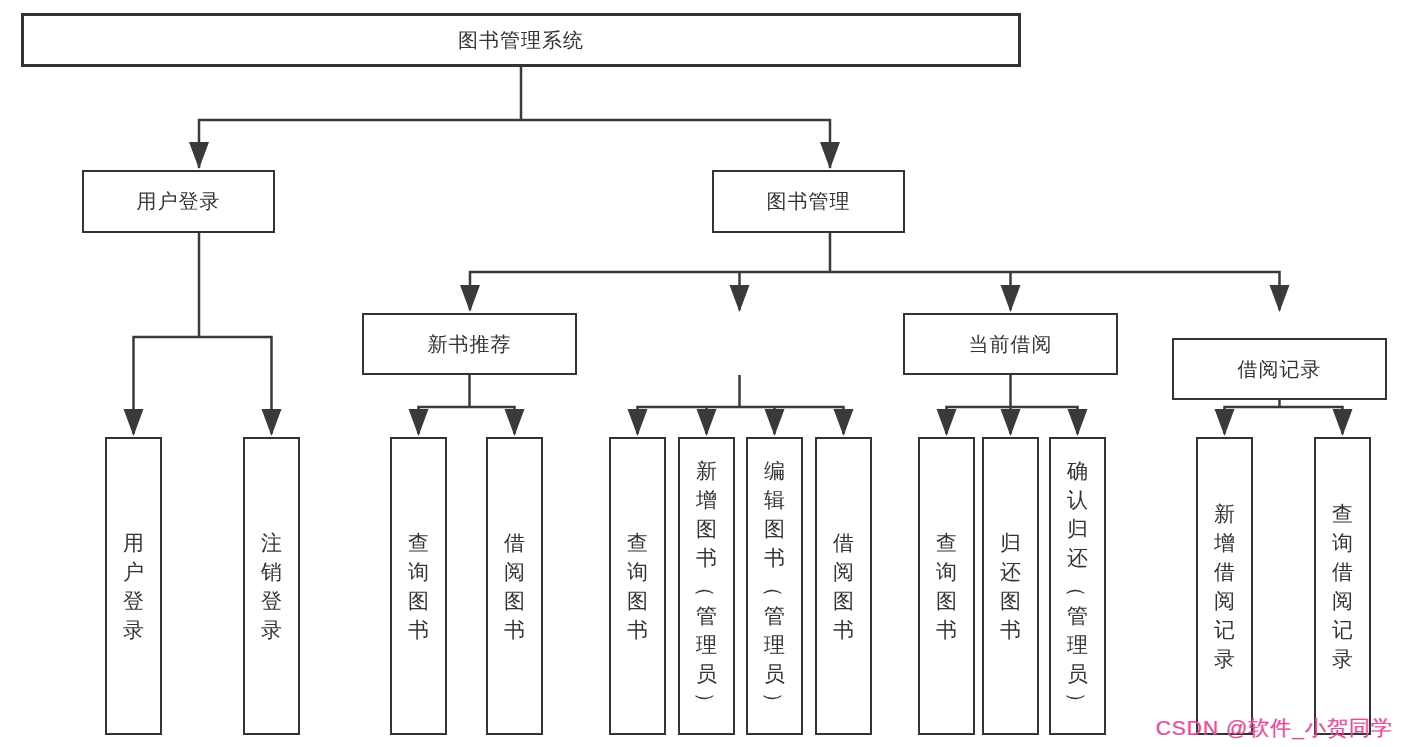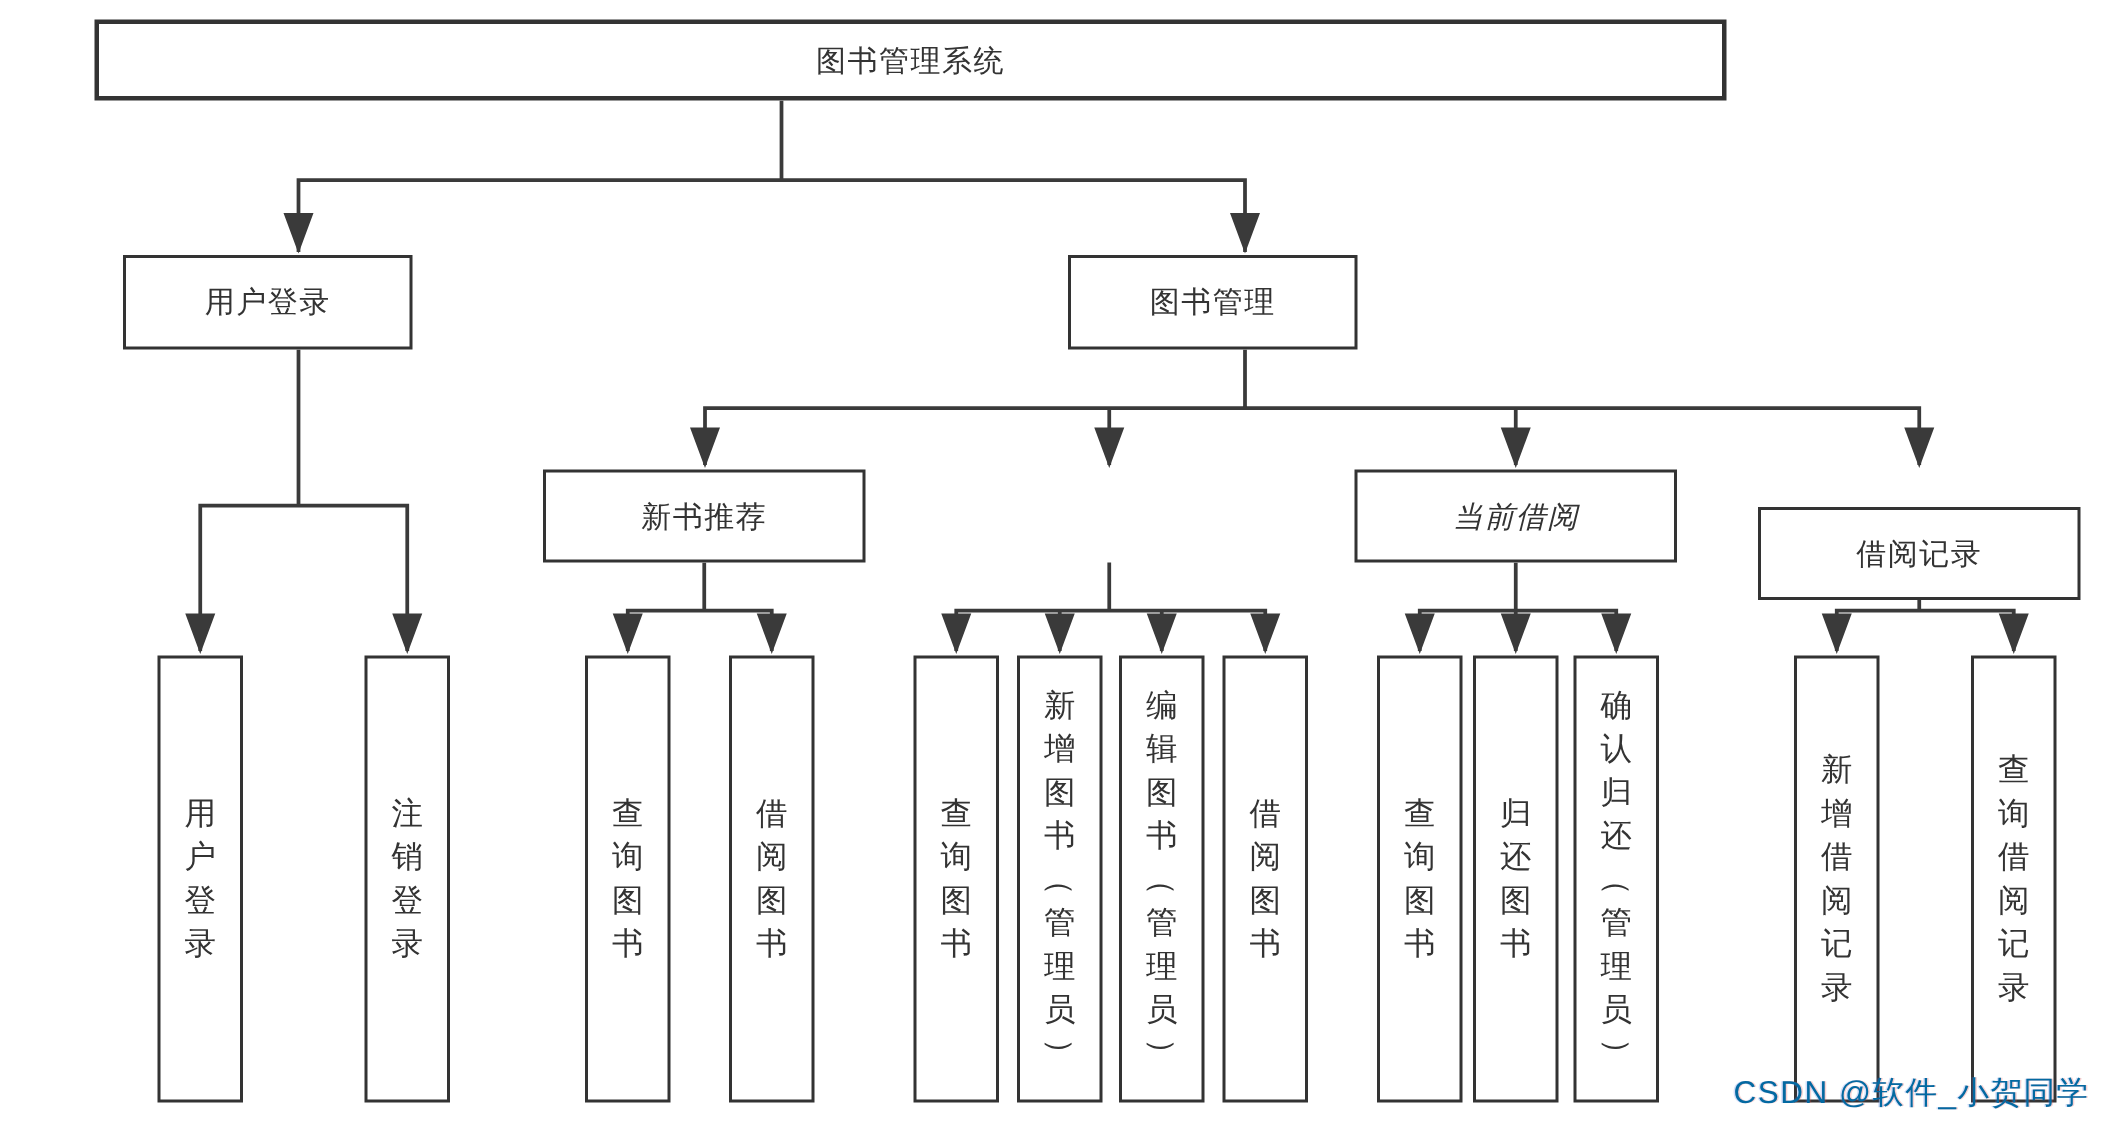--- a/index.html
+++ b/index.html
@@ -28,31 +28,30 @@
     z-index: 2;
   }
   .box .hlabel {
     font-size: 20px;
     letter-spacing: 1px;
     white-space: nowrap;
     color: #333333;
   }
   #root-box {
     left: 21px; top: 13px;
-    width: 1088px; height: 54px;
+    width: 1000px; height: 54px;
     border-width: 3px;
-    margin-left: 42px;
   }
   .l2 { top: 170px; width: 193px; height: 63px; }
   #box-user-login { left: 82px; }
   #box-book-mgmt  { left: 712px; }
   .l3 { top: 313px; width: 215px; height: 62px; }
   #box-new-books { left: 362px; align-items: center; }
   #box-borrowing { left: 632px; }
-  #box-current   { left: 903px; font-style: italic; }
+  #box-current   { left: 903px; }
   #box-records   { left: 1172px; margin-top: 25px; }
   .leaf { top: 437px; width: 57px; height: 298px; }
   .vtext {
     display: flex;
     flex-direction: column;
     align-items: center;
     justify-content: center;
     height: 100%;
     gap: 8px;
     font-size: 21px;
@@ -60,21 +59,21 @@
     color: #333333;
   }
   .vtext span { display: block; }
   .vtext span.rot { transform: rotate(90deg); }
   #watermark {
     position: absolute;
     right: 12px;
     bottom: 5px;
     z-index: 3;
     font-size: 21px;
-    color: #0369a1;
+    color: #ec4899;
     letter-spacing: 1px;
     white-space: nowrap;
     text-shadow: 1px 0 0 rgba(230,80,80,0.25), -1px 0 0 rgba(80,120,230,0.25);
   }
 </style>
 </head>
 <body>
 
 <div id="canvas">
 

